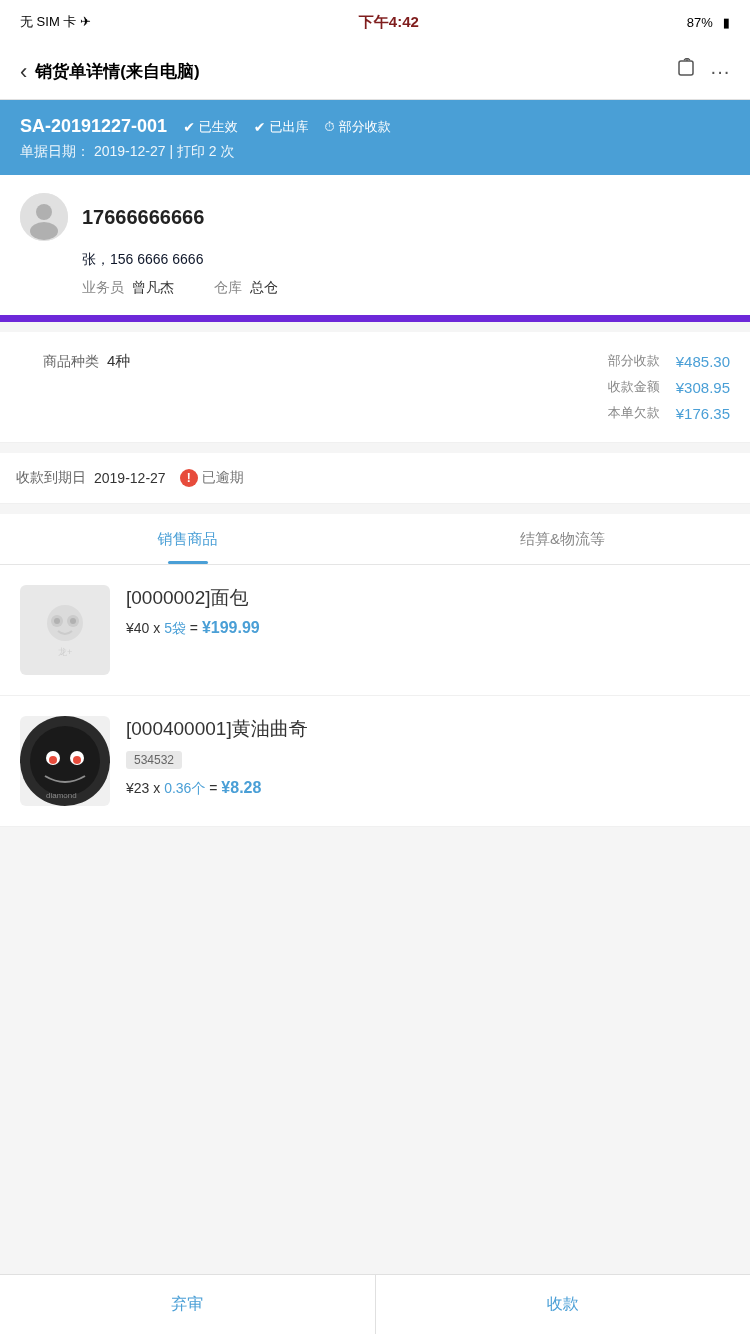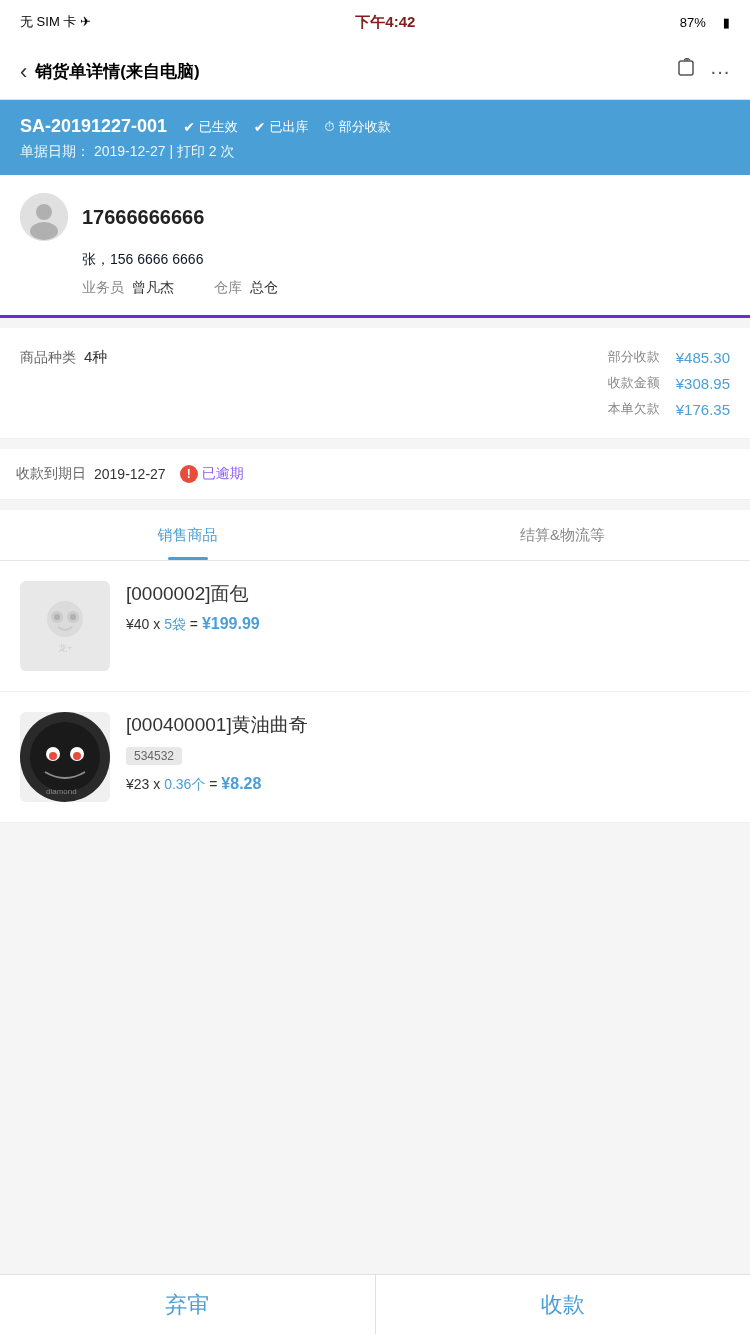--- a/index.html
+++ b/index.html
@@ -18,21 +18,21 @@
       background: #fff;
       display: flex;
       align-items: center;
       justify-content: space-between;
       padding: 0 20px;
       font-size: 14px;
       font-weight: 500;
     }
     .status-left { font-size: 13px; color: #000; }
     .status-center { font-size: 15px; font-weight: 600; color: #7f1d1d; }
-    .status-right { display: flex; align-items: center; gap: 17px; font-size: 13px; }
+    .status-right { display: flex; align-items: center; gap: 10px; font-size: 13px; }
 
     
     .nav-bar {
       height: 56px;
       background: #fff;
       display: flex;
       align-items: center;
       padding: 0 20px;
       border-bottom: 1px solid #e0e0e0;
       position: relative;
@@ -91,21 +91,21 @@
     .status-clock { color: #fff; font-size: 13px; }
     .order-date {
       font-size: 14px;
       color: rgba(255,255,255,0.9);
     }
 
     
     .customer-section {
       background: #fff;
       padding: 18px 20px;
-      border-bottom: 3px solid #6d28d9;
+      border-bottom: 7px solid #6d28d9;
     }
     .customer-top {
       display: flex;
       align-items: center;
       gap: 14px;
       margin-bottom: 10px;
     }
     .avatar {
       width: 48px;
       height: 48px;
@@ -152,20 +152,21 @@
       justify-content: space-between;
       align-items: flex-start;
     }
     .stats-left { }
     .stats-types {
       font-size: 14px;
       color: #666;
       display: flex;
       align-items: center;
       gap: 8px;
+      margin-left: 23px;
     }
     .stats-types-value { color: #333; font-size: 15px; font-weight: 500; }
     .stats-right {
       display: flex;
       flex-direction: column;
       gap: 8px;
       align-items: flex-start;
     }
     .stats-row {
       display: flex;
@@ -207,21 +208,21 @@
       height: 18px;
       background: #e74c3c;
       border-radius: 50%;
       display: flex;
       align-items: center;
       justify-content: center;
       color: #fff;
       font-size: 12px;
       font-weight: 700;
     }
-    .overdue-text { color: #8b5cf6; font-size: 14px; font-weight: 500; }
+    .overdue-text { color: #737373; font-size: 14px; font-weight: 500; }
 
     
     .tabs-section {
       background: #fff;
       margin-top: 10px;
       border-bottom: 1px solid #e5e5e5;
     }
     .tabs-row {
       display: flex;
       height: 50px;
@@ -314,21 +315,21 @@
       height: 60px;
       background: #fff;
       border-top: 1px solid #e0e0e0;
       display: flex;
     }
     .bottom-btn {
       flex: 1;
       display: flex;
       align-items: center;
       justify-content: center;
-      font-size: 22px;
+      font-size: 16px;
       cursor: pointer;
     }
     .bottom-btn.reject { color: #4a9fd6; border-right: 1px solid #e0e0e0; }
     .bottom-btn.collect { color: #4a9fd6; }
 
     
     .owl-placeholder {
       opacity: 0.4;
     }
 

